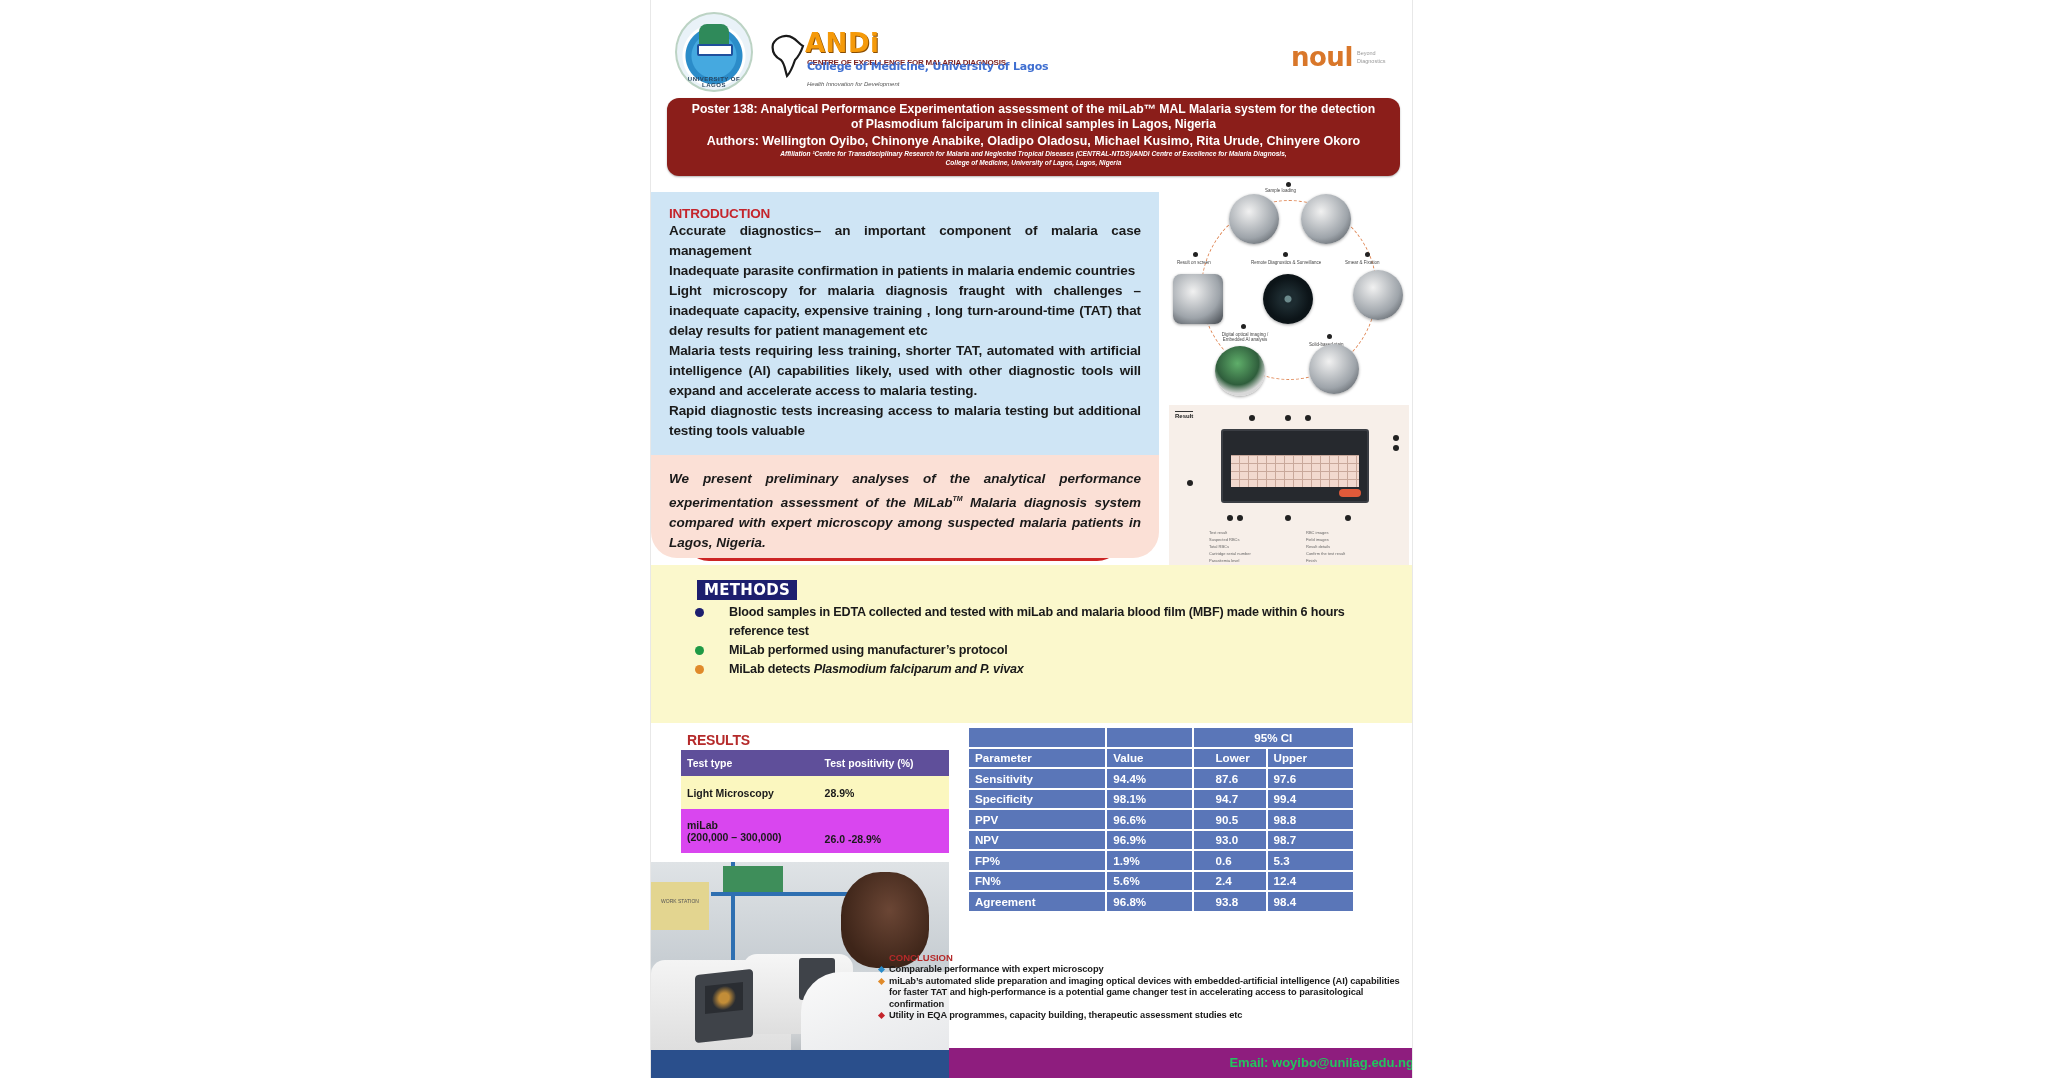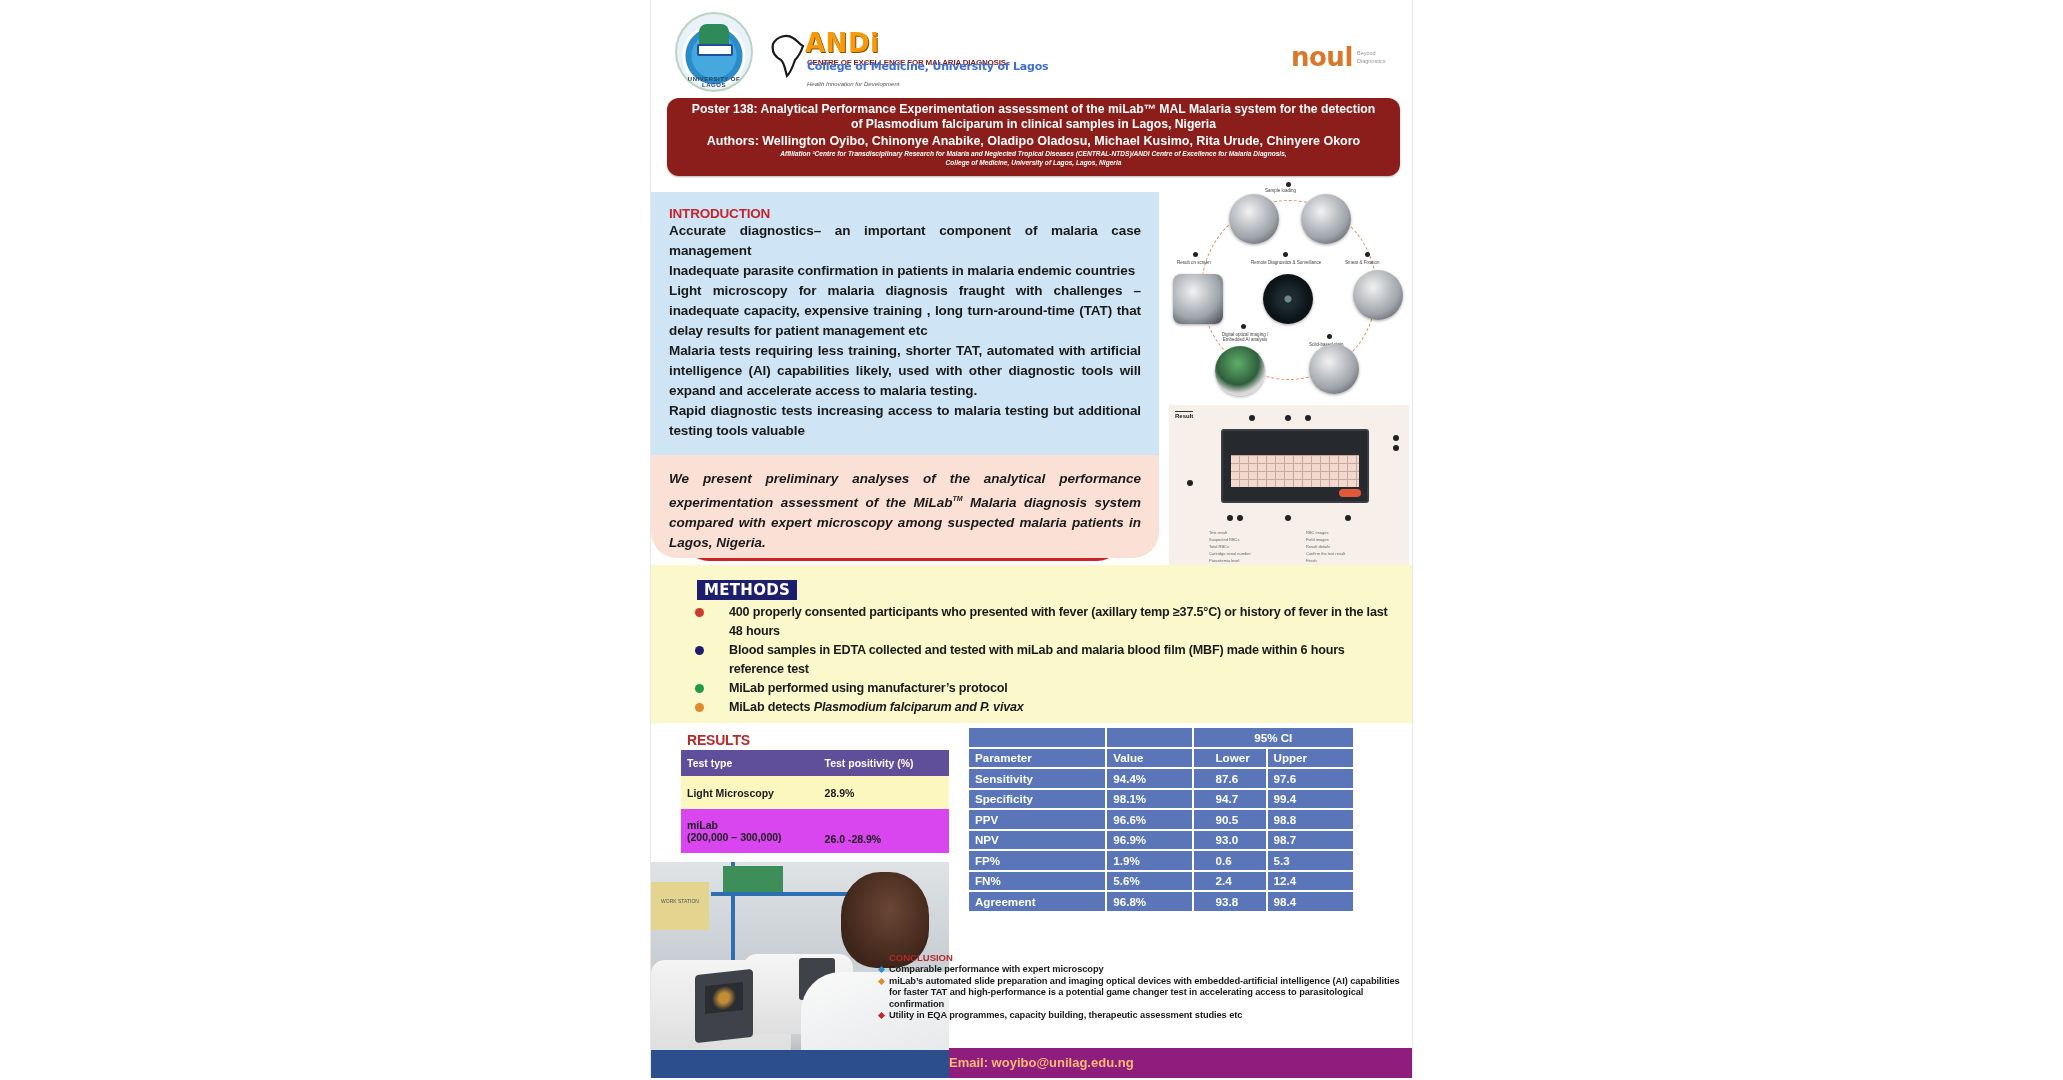--- a/index.html
+++ b/index.html
@@ -94,21 +94,21 @@
   .stats-table th.ci { text-align: center; }
   .stats-table th.low, .stats-table td.low { width: 72px; text-align: left; padding-left: 22px; }
   .stats-table th.up, .stats-table td.up { text-align: left; }
 
   
   .concl-head { position: absolute; left: 238px; top: 952px; color: #b52a2a; font-size: 9.5px; font-weight: bold; }
   .concl-list { position: absolute; left: 228px; top: 964px; width: 530px; list-style: none; }
   .concl-item { position: relative; padding-left: 10px; font-size: 9.3px; font-weight: bold; color: #1a1a1a; line-height: 11.5px; letter-spacing: -0.1px; }
   .concl-diamond { position: absolute; left: 0; top: 3px; width: 5px; height: 5px; transform: rotate(45deg); }
 
-  .email-bar { position: absolute; left: 298px; top: 1048px; width: 465px; height: 30px; background: #8e1d7e; color: #fdba74; text-align: left; font-size: 13px; font-weight: bold; line-height: 30px; }
+  .email-bar { position: absolute; left: 298px; top: 1048px; width: 465px; height: 30px; background: #8e1d7e; color: #22c55e; text-align: right; font-size: 13px; font-weight: bold; line-height: 30px; }
 </style>
 </head>
 <body>
 
 <div id="poster">
 
   <div class="unilag-logo">
     <div class="crest"></div>
     <div class="book"></div>
     <div class="ring-text">UNIVERSITY OF LAGOS</div>
@@ -206,24 +206,20 @@
       <div>Result details</div>
       <div>Confirm the test result</div>
       <div>Finish</div>
     </div>
   </div>
 
   <div class="methods">
     <div class="methods-tag">METHODS</div>
     <ul class="methods-list">
       <li class="methods-item">
-        <span class="methods-bullet" style="background:#d03a2a"></span>
-        <span>400 properly consented participants who presented with fever (axillary temp ≥37.5°C) or history of fever in the last 48 hours</span>
-      </li>
-      <li class="methods-item">
         <span class="methods-bullet" style="background:#1d1f6e"></span>
         <span>Blood samples in EDTA collected and tested with miLab and malaria blood film (MBF) made  within 6 hours reference test</span>
       </li>
       <li class="methods-item">
         <span class="methods-bullet" style="background:#1f9a45"></span>
         <span>MiLab performed using manufacturer’s protocol</span>
       </li>
       <li class="methods-item">
         <span class="methods-bullet" style="background:#e08a2a"></span>
         <span>MiLab detects </span><i>Plasmodium falciparum and P. vivax</i>

